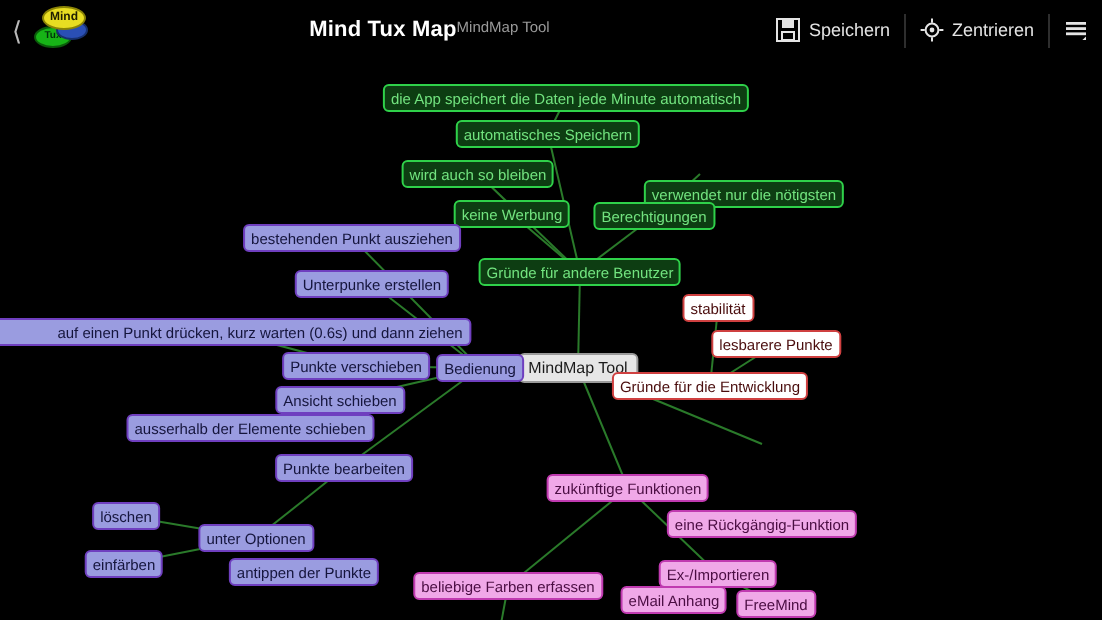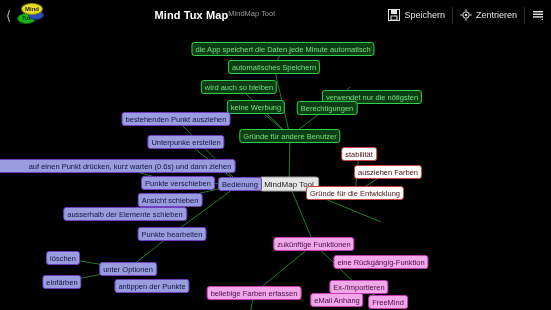--- a/index.html
+++ b/index.html
@@ -301,21 +301,21 @@
         <div class="node blue" style="left: 178px; top: 153px;">Punkte verschieben</div>
         <div class="node blue" style="left: 240px; top: 154px;">Bedienung</div>
         <div class="node blue" style="left: 170px; top: 170px;">Ansicht schieben</div>
         <div class="node blue" style="left: 125px; top: 184px;">ausserhalb der Elemente schieben</div>
         <div class="node blue" style="left: 172px; top: 204px;">Punkte bearbeiten</div>
         <div class="node blue" style="left: 152px; top: 220px; margin-top: 36px;">antippen der Punkte</div>
         <div class="node blue" style="left: 63px; top: 228px;">löschen</div>
         <div class="node blue" style="left: 128px; top: 239px;">unter Optionen</div>
         <div class="node blue" style="left: 62px; top: 252px;">einfärben</div>
         <div class="node red" style="left: 359px; top: 124px;">stabilität</div>
-        <div class="node red" style="left: 388px; top: 142px;">ausziehen Farben</div>
+        <div class="node red" style="left: 388px; top: 142px;">lesbarere Punkte</div>
         <div class="node red" style="left: 355px; top: 163px;">Gründe für die Entwicklung</div>
         <div class="node pink" style="left: 381px; top: 192px; margin-top: 40px;">eine Rückgängig-Funktion</div>
         <div class="node pink" style="left: 314px; top: 214px;">zukünftige Funktionen</div>
         <div class="node pink" style="left: 359px; top: 257px;">Ex-/Importieren</div>
         <div class="node pink" style="left: 337px; top: 270px;">eMail Anhang</div>
         <div class="node pink" style="left: 388px; top: 272px;">FreeMind</div>
         <div class="node pink" style="left: 254px; top: 263px;">beliebige Farben erfassen</div>
       </div>
   </div>
 

